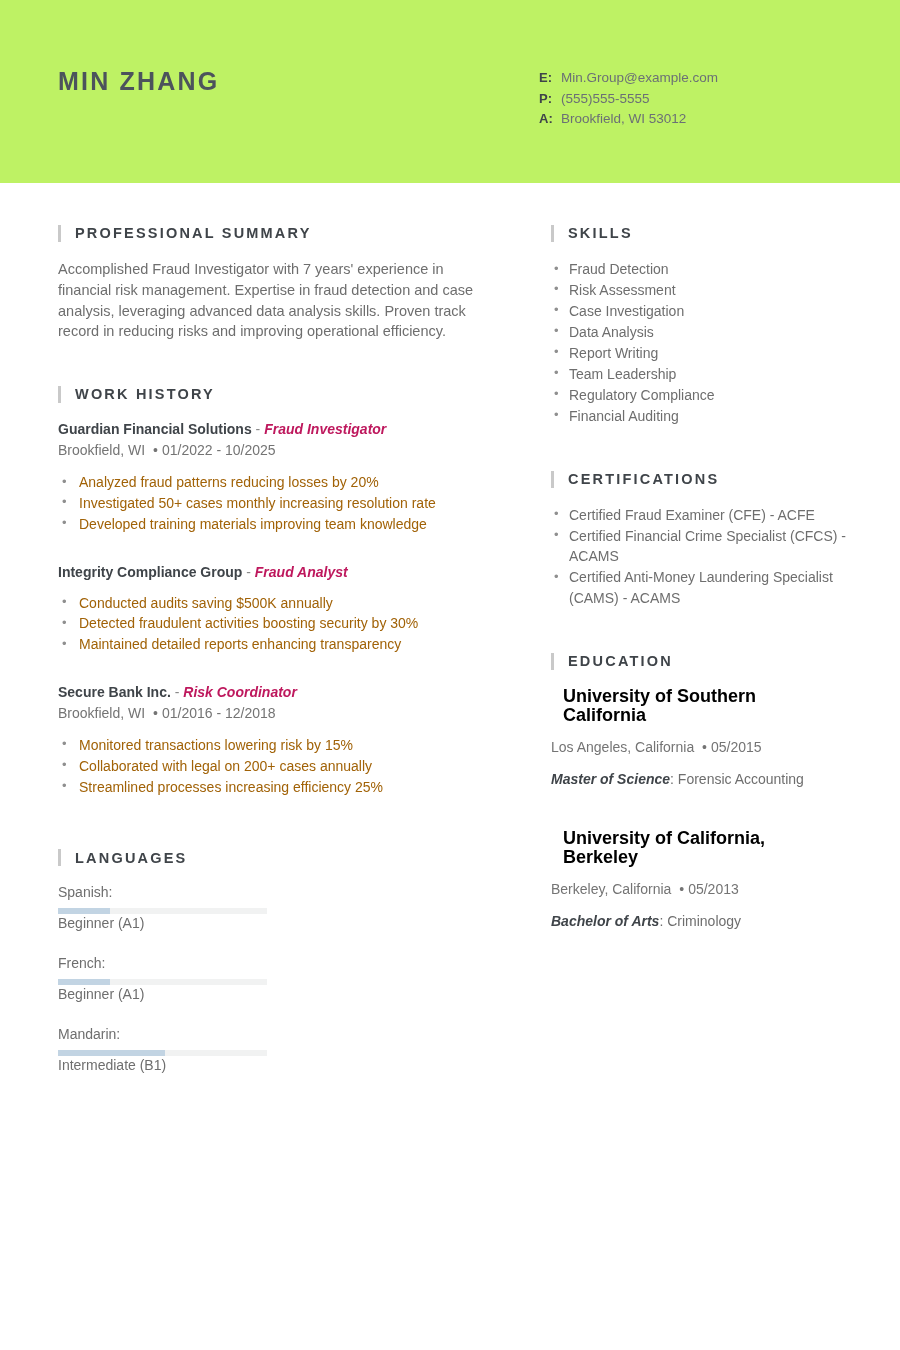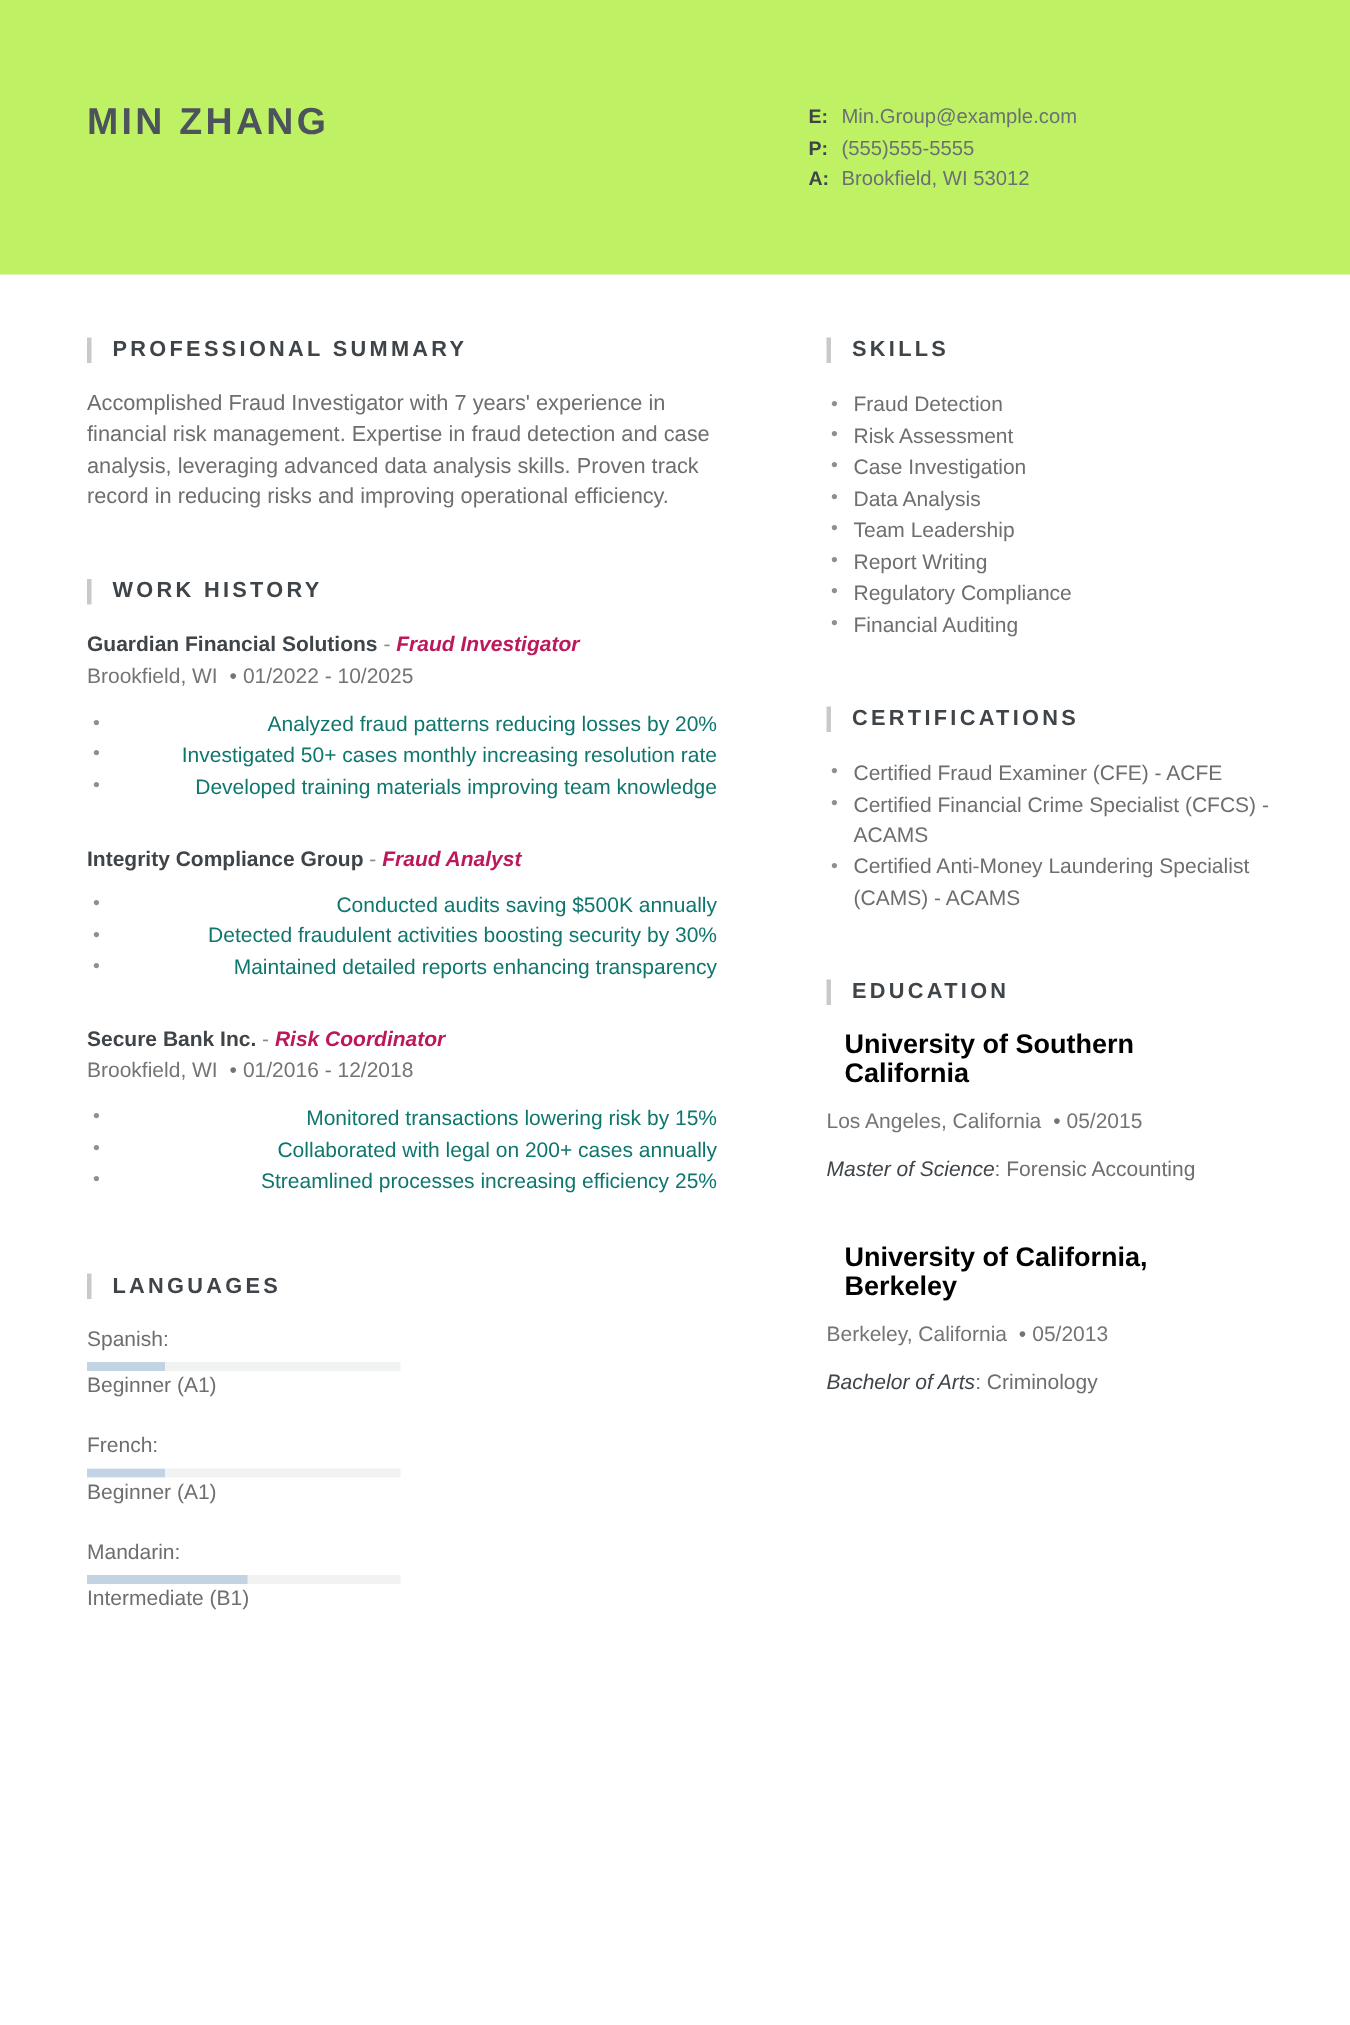--- a/index.html
+++ b/index.html
@@ -151,22 +151,21 @@
   ul.bullets {
     list-style: none;
     margin: 11px 0 0 0;
     padding: 0;
   }
   ul.bullets li {
     position: relative;
     padding-left: 21px;
     font-size: 14px;
     line-height: 20.8px;
-    color: #0f766e;
-    text-align: right;
+    color: #a16207;
   }
   ul.bullets li::before {
     content: "\2022";
     position: absolute;
     left: 4px;
     top: -0.5px;
     color: #8f8f8f;
     font-size: 13px;
   }
 
@@ -209,21 +208,21 @@
     margin: 1px 0 0 0;
   }
   .edu-meta .dot { padding: 0 4px; }
   .edu-degree {
     font-size: 14px;
     color: #6e6e6e;
     line-height: 20px;
     margin: 11px 0 0 0;
   }
   .edu-degree b {
-    font-weight: normal;
+    font-weight: bold;
     font-style: italic;
     color: #3f4449;
     margin-top: 14px;
   }
 
   
   .lang-grid {
     display: flex;
     flex-wrap: wrap;
   }
@@ -391,22 +390,22 @@
       <div class="section">
         <div class="section-head">
           <span class="accent-bar"></span>
           <span class="section-title">SKILLS</span>
         </div>
         <ul class="plain-list">
           <li>Fraud Detection</li>
           <li>Risk Assessment</li>
           <li>Case Investigation</li>
           <li>Data Analysis</li>
+          <li>Report Writing</li>
           <li>Team Leadership</li>
-          <li>Report Writing</li>
           <li>Regulatory Compliance</li>
           <li>Financial Auditing</li>
         </ul>
       </div>
 
       <div class="spacer-lg"></div>
 
       <div class="section">
         <div class="section-head">
           <span class="accent-bar"></span>

